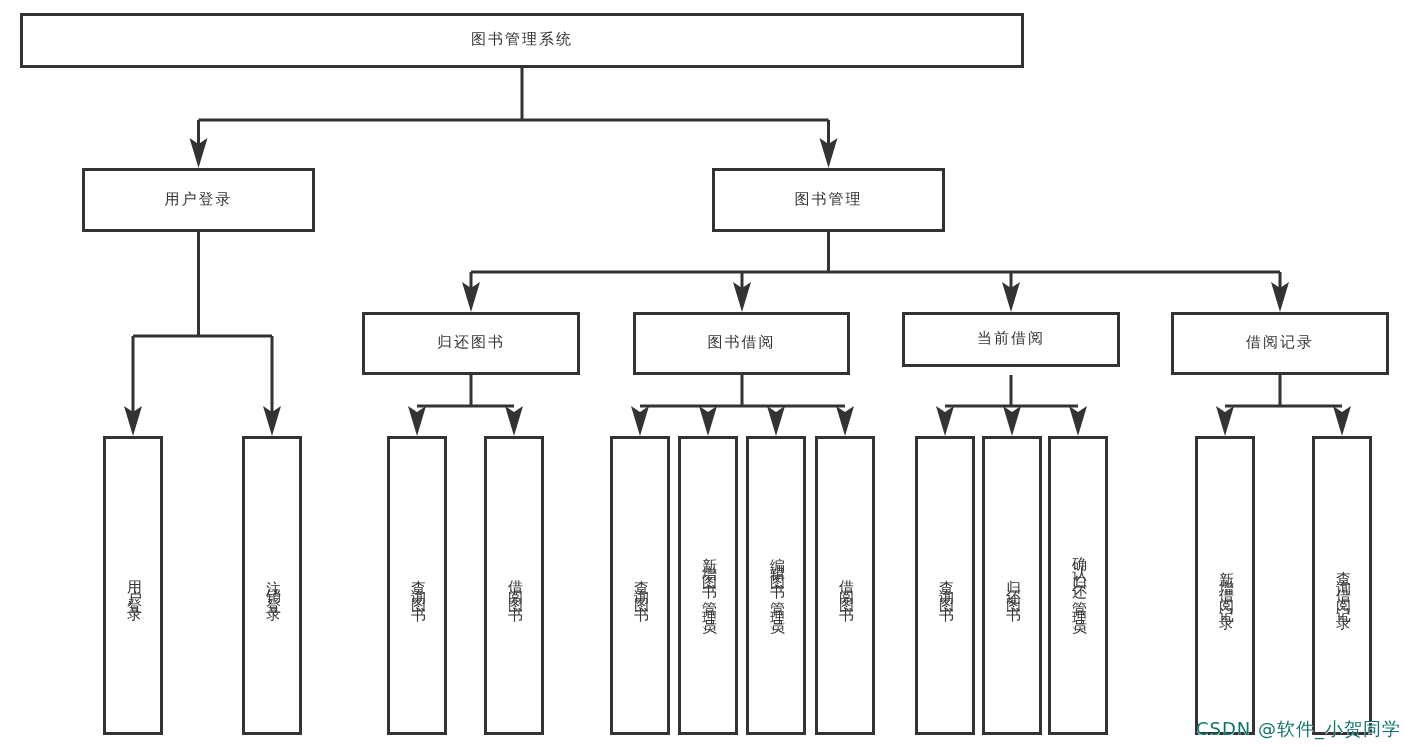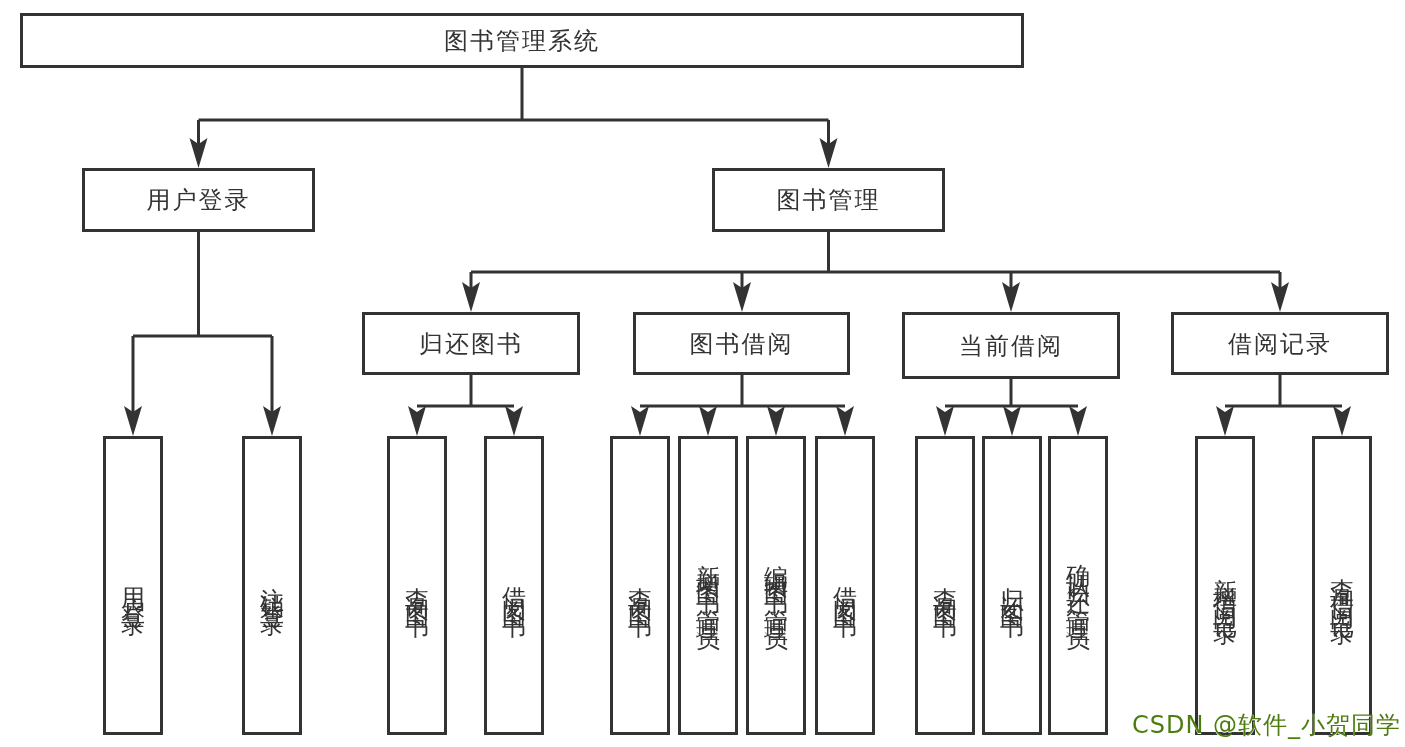--- a/index.html
+++ b/index.html
@@ -31,40 +31,41 @@
     stroke: none;
   }
   .box {
     position: absolute;
     box-sizing: border-box;
     border: 3px solid #333333;
     background: #ffffff;
     display: flex;
     align-items: center;
     justify-content: center;
-    font-size: 24px;
+    font-size: 15px;
     line-height: 1;
+    font-family: Liberation Mono, monospace;
   }
   .hbox span {
     letter-spacing: 2px;
     white-space: nowrap;
   }
   .vbox span {
     writing-mode: vertical-rl;
     text-orientation: mixed;
     letter-spacing: 9px;
     white-space: nowrap;
   }
   .watermark {
     position: absolute;
     right: 4px;
     bottom: 6px;
-    font-size: 24px;
+    font-size: 18px;
     letter-spacing: 1px;
-    color: #4d7c0f;
+    color: #0f766e;
     text-shadow: 0 1px 0 #ffffff;
     white-space: nowrap;
   }
 </style>
 </head>
 <body>
 
 <div class="stage">
 
   <svg class="connectors" viewBox="0 0 1405 747" xmlns="http://www.w3.org/2000/svg" aria-hidden="true">
@@ -108,21 +109,21 @@
   <div class="box hbox" style="left:712px; top:168px; width:233px; height:64px;justify-content:center;">
     <span>图书管理</span>
   </div>
 
   <div class="box hbox" style="left:362px; top:312px; width:218px; height:63px;">
     <span>归还图书</span>
   </div>
   <div class="box hbox" style="left:633px; top:312px; width:217px; height:63px;">
     <span>图书借阅</span>
   </div>
-  <div class="box hbox" style="left:902px; top:312px; width:218px; height:67px;">
+  <div class="box hbox" style="left:902px; top:312px; width:218px; height:55px;">
     <span>当前借阅</span>
   </div>
   <div class="box hbox" style="left:1171px; top:312px; width:218px; height:63px;">
     <span>借阅记录</span>
   </div>
 
   <div class="box vbox" style="left:103px; top:436px; width:60px; height:299px;">
     <span>用户登录</span>
   </div>
   <div class="box vbox" style="left:242px; top:436px; width:60px; height:299px;">

